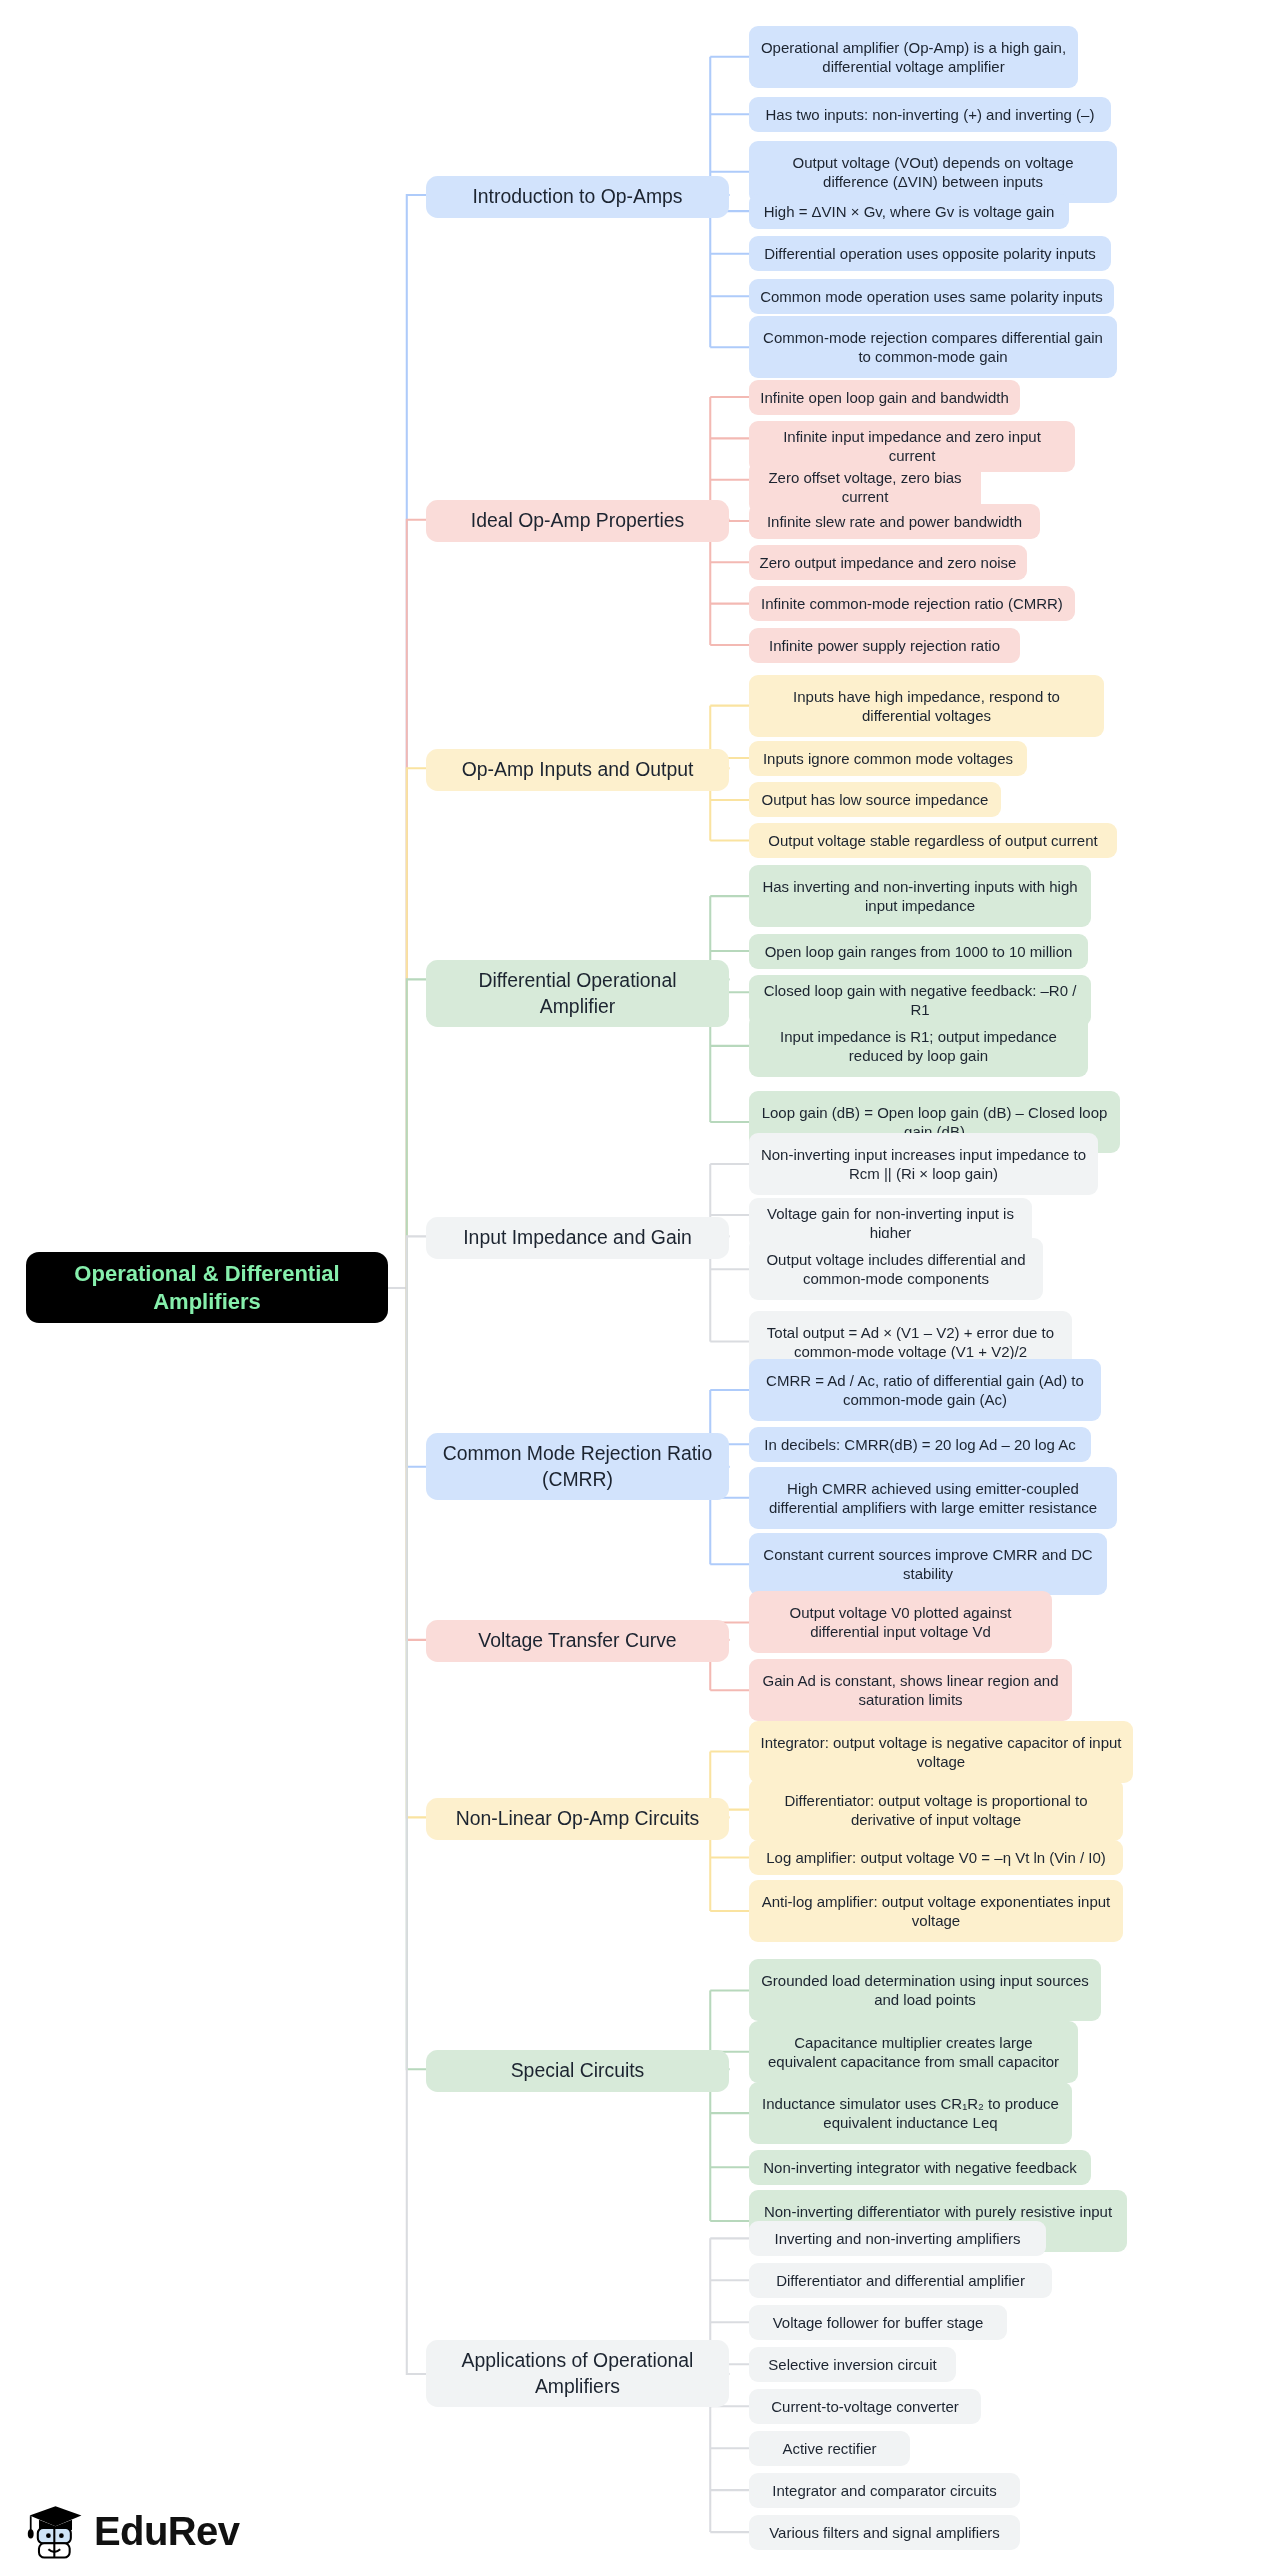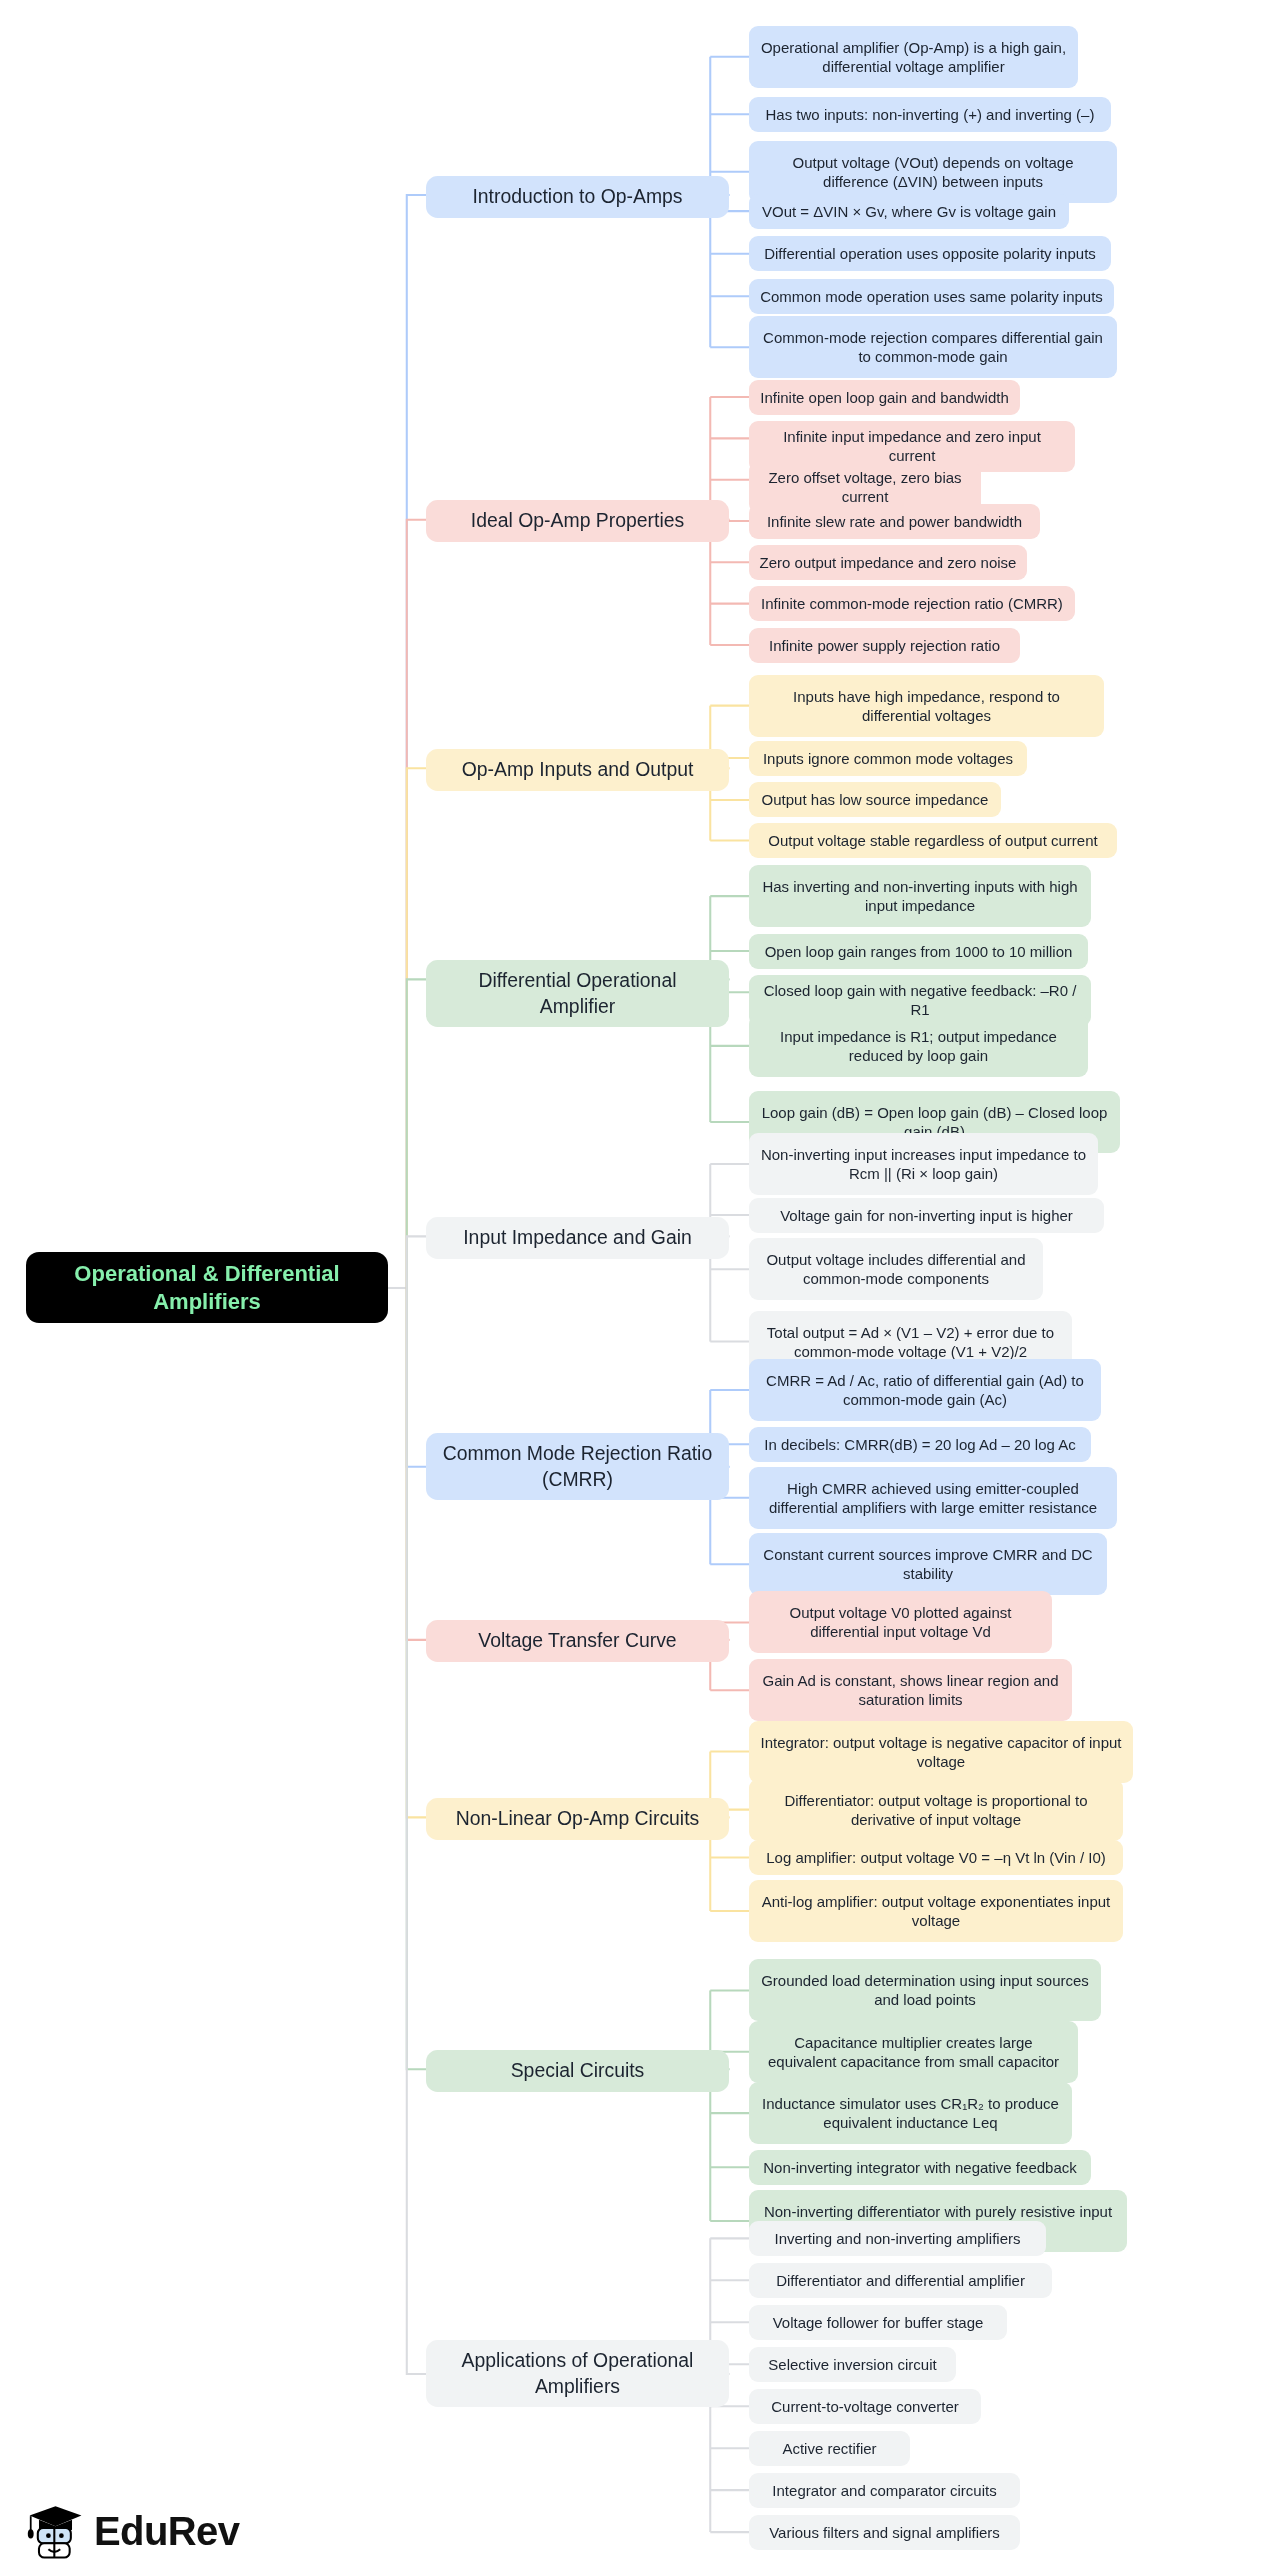--- a/index.html
+++ b/index.html
@@ -185,21 +185,21 @@
       <div class="node leaf t-blue" style="left: 749px; top: 26px; width: 329px; min-height: 62px;">
         <span>Operational amplifier (Op-Amp) is a high gain, differential voltage amplifier</span>
       </div>
       <div class="node leaf t-blue" style="left: 749px; top: 97px; width: 362px; min-height: 35px;">
         <span>Has two inputs: non-inverting (+) and inverting (–)</span>
       </div>
       <div class="node leaf t-blue" style="left: 749px; top: 141px; width: 368px; min-height: 62px;">
         <span>Output voltage (VOut) depends on voltage difference (ΔVIN) between inputs</span>
       </div>
       <div class="node leaf t-blue" style="left: 749px; top: 194px; width: 320px; min-height: 35px;">
-        <span>VOut = ΔVIN × Gv, where Gv is voltage gain</span>
+        <span>High = ΔVIN × Gv, where Gv is voltage gain</span>
       </div>
       <div class="node leaf t-blue" style="left: 749px; top: 236px; width: 362px; min-height: 35px;">
         <span>Differential operation uses opposite polarity inputs</span>
       </div>
       <div class="node leaf t-blue" style="left: 749px; top: 279px; width: 365px; min-height: 35px;">
         <span>Common mode operation uses same polarity inputs</span>
       </div>
       <div class="node leaf t-blue" style="left: 749px; top: 316px; width: 368px; min-height: 62px;">
         <span>Common-mode rejection compares differential gain to common-mode gain</span>
       </div>
@@ -259,21 +259,21 @@
       </div>
       <div class="node leaf t-green" style="left: 749px; top: 1091px; width: 371px; min-height: 62px;">
         <span>Loop gain (dB) = Open loop gain (dB) – Closed loop gain (dB)</span>
       </div>
       <div class="node branch t-gray" style="left: 426px; top: 1217px; width: 303px; min-height: 39px;">
         <span>Input Impedance and Gain</span>
       </div>
       <div class="node leaf t-gray" style="left: 749px; top: 1133px; width: 349px; min-height: 62px;">
         <span>Non-inverting input increases input impedance to Rcm || (Ri × loop gain)</span>
       </div>
-      <div class="node leaf t-gray" style="left: 749px; top: 1198px; width: 355px; min-height: 35px; text-align: right;">
+      <div class="node leaf t-gray" style="left: 749px; top: 1198px; width: 283px; min-height: 35px;">
         <span>Voltage gain for non-inverting input is higher</span>
       </div>
       <div class="node leaf t-gray" style="left: 749px; top: 1238px; width: 294px; min-height: 62px;">
         <span>Output voltage includes differential and common-mode components</span>
       </div>
       <div class="node leaf t-gray" style="left: 749px; top: 1311px; width: 323px; min-height: 62px;">
         <span>Total output = Ad × (V1 – V2) + error due to common-mode voltage (V1 + V2)/2</span>
       </div>
       <div class="node branch t-blue" style="left: 426px; top: 1433px; width: 303px; min-height: 67px;">
         <span>Common Mode Rejection Ratio (CMRR)</span>

